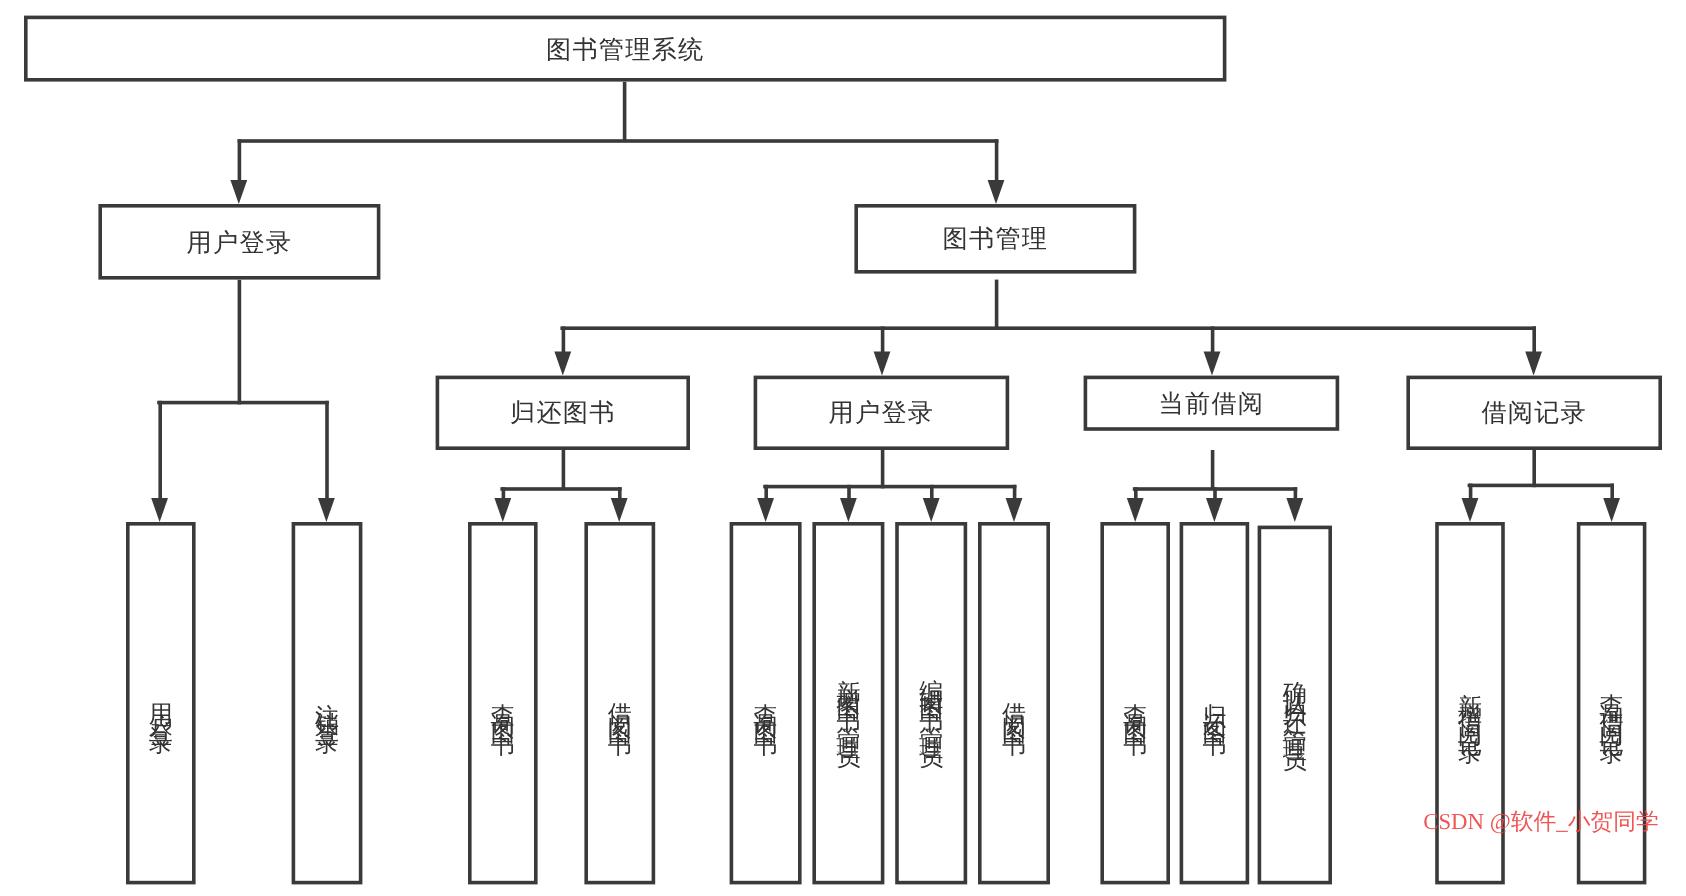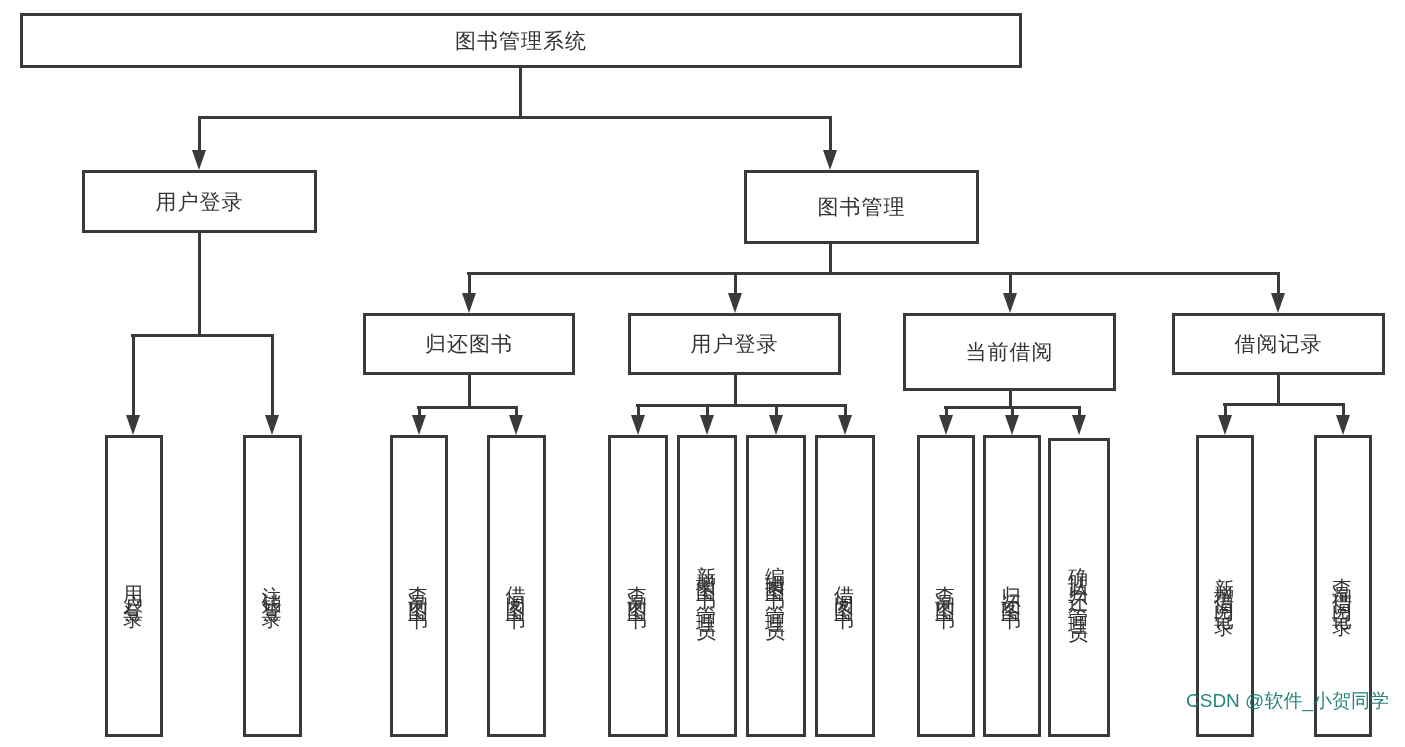--- a/index.html
+++ b/index.html
@@ -1,20 +1,20 @@
 <!DOCTYPE html>
 <html><head>
 <meta charset="utf-8">
 <style>
   html,body{margin:0;padding:0;background:#ffffff;}
   .canvas{
     position:relative;
     width:1405px;height:747px;
     background:#ffffff;
-    font-family:Liberation Sans, sans-serif;
+    font-family:Liberation Serif, serif;
     overflow:hidden;
   }
   .hbox{
     position:absolute;
     background:#ffffff;
     border:3px solid #3a3a3a;
     display:flex;align-items:center;justify-content:center;
     box-sizing:border-box;
     font-size:21px;color:#333333;
     letter-spacing:1px;
@@ -43,23 +43,23 @@
   .arrow{
     position:absolute;
     width:0;height:0;
     border-left:7px solid transparent;
     border-right:7px solid transparent;
     border-top:20px solid #3a3a3a;
     z-index:1;
   }
   .watermark{
     position:absolute;
-    left:1186px;top:688px;
+    left:1186px;top:672px;
     font-size:19px;
-    color:#0f766e;
+    color:#ef4444;
     opacity:0.9;
     z-index:5;
     white-space:nowrap;
   }
 </style>
 </head>
 <body>
 
 <div class="canvas">
 
@@ -123,31 +123,31 @@
   <div class="arrow" style="left:1218px;top:415px;"></div>
   <div class="arrow" style="left:1336px;top:415px;"></div>
 
   <div class="hbox" style="left:20px;top:13px;width:1002px;height:55px;">
     <span>图书管理系统</span>
   </div>
 
   <div class="hbox" style="left:82px;top:170px;width:235px;height:63px;">
     <span>用户登录</span>
   </div>
-  <div class="hbox" style="left:744px;top:170px;width:235px;height:74px;">
+  <div class="hbox" style="left:712px;top:170px;width:235px;height:58px;">
     <span>图书管理</span>
   </div>
 
   <div class="hbox" style="left:363px;top:313px;width:212px;height:62px;">
     <span>归还图书</span>
   </div>
   <div class="hbox" style="left:628px;top:313px;width:213px;height:62px;">
     <span>用户登录</span>
   </div>
-  <div class="hbox" style="left:903px;top:313px;width:213px;height:78px;">
+  <div class="hbox" style="left:903px;top:313px;width:213px;height:46px;">
     <span>当前借阅</span>
   </div>
   <div class="hbox" style="left:1172px;top:313px;width:213px;height:62px;">
     <span>借阅记录</span>
   </div>
 
   <div class="vbox" style="left:105px;top:435px;width:58px;height:302px;">
     <span>用户登录</span>
   </div>
   <div class="vbox" style="left:243px;top:435px;width:59px;height:302px;">

